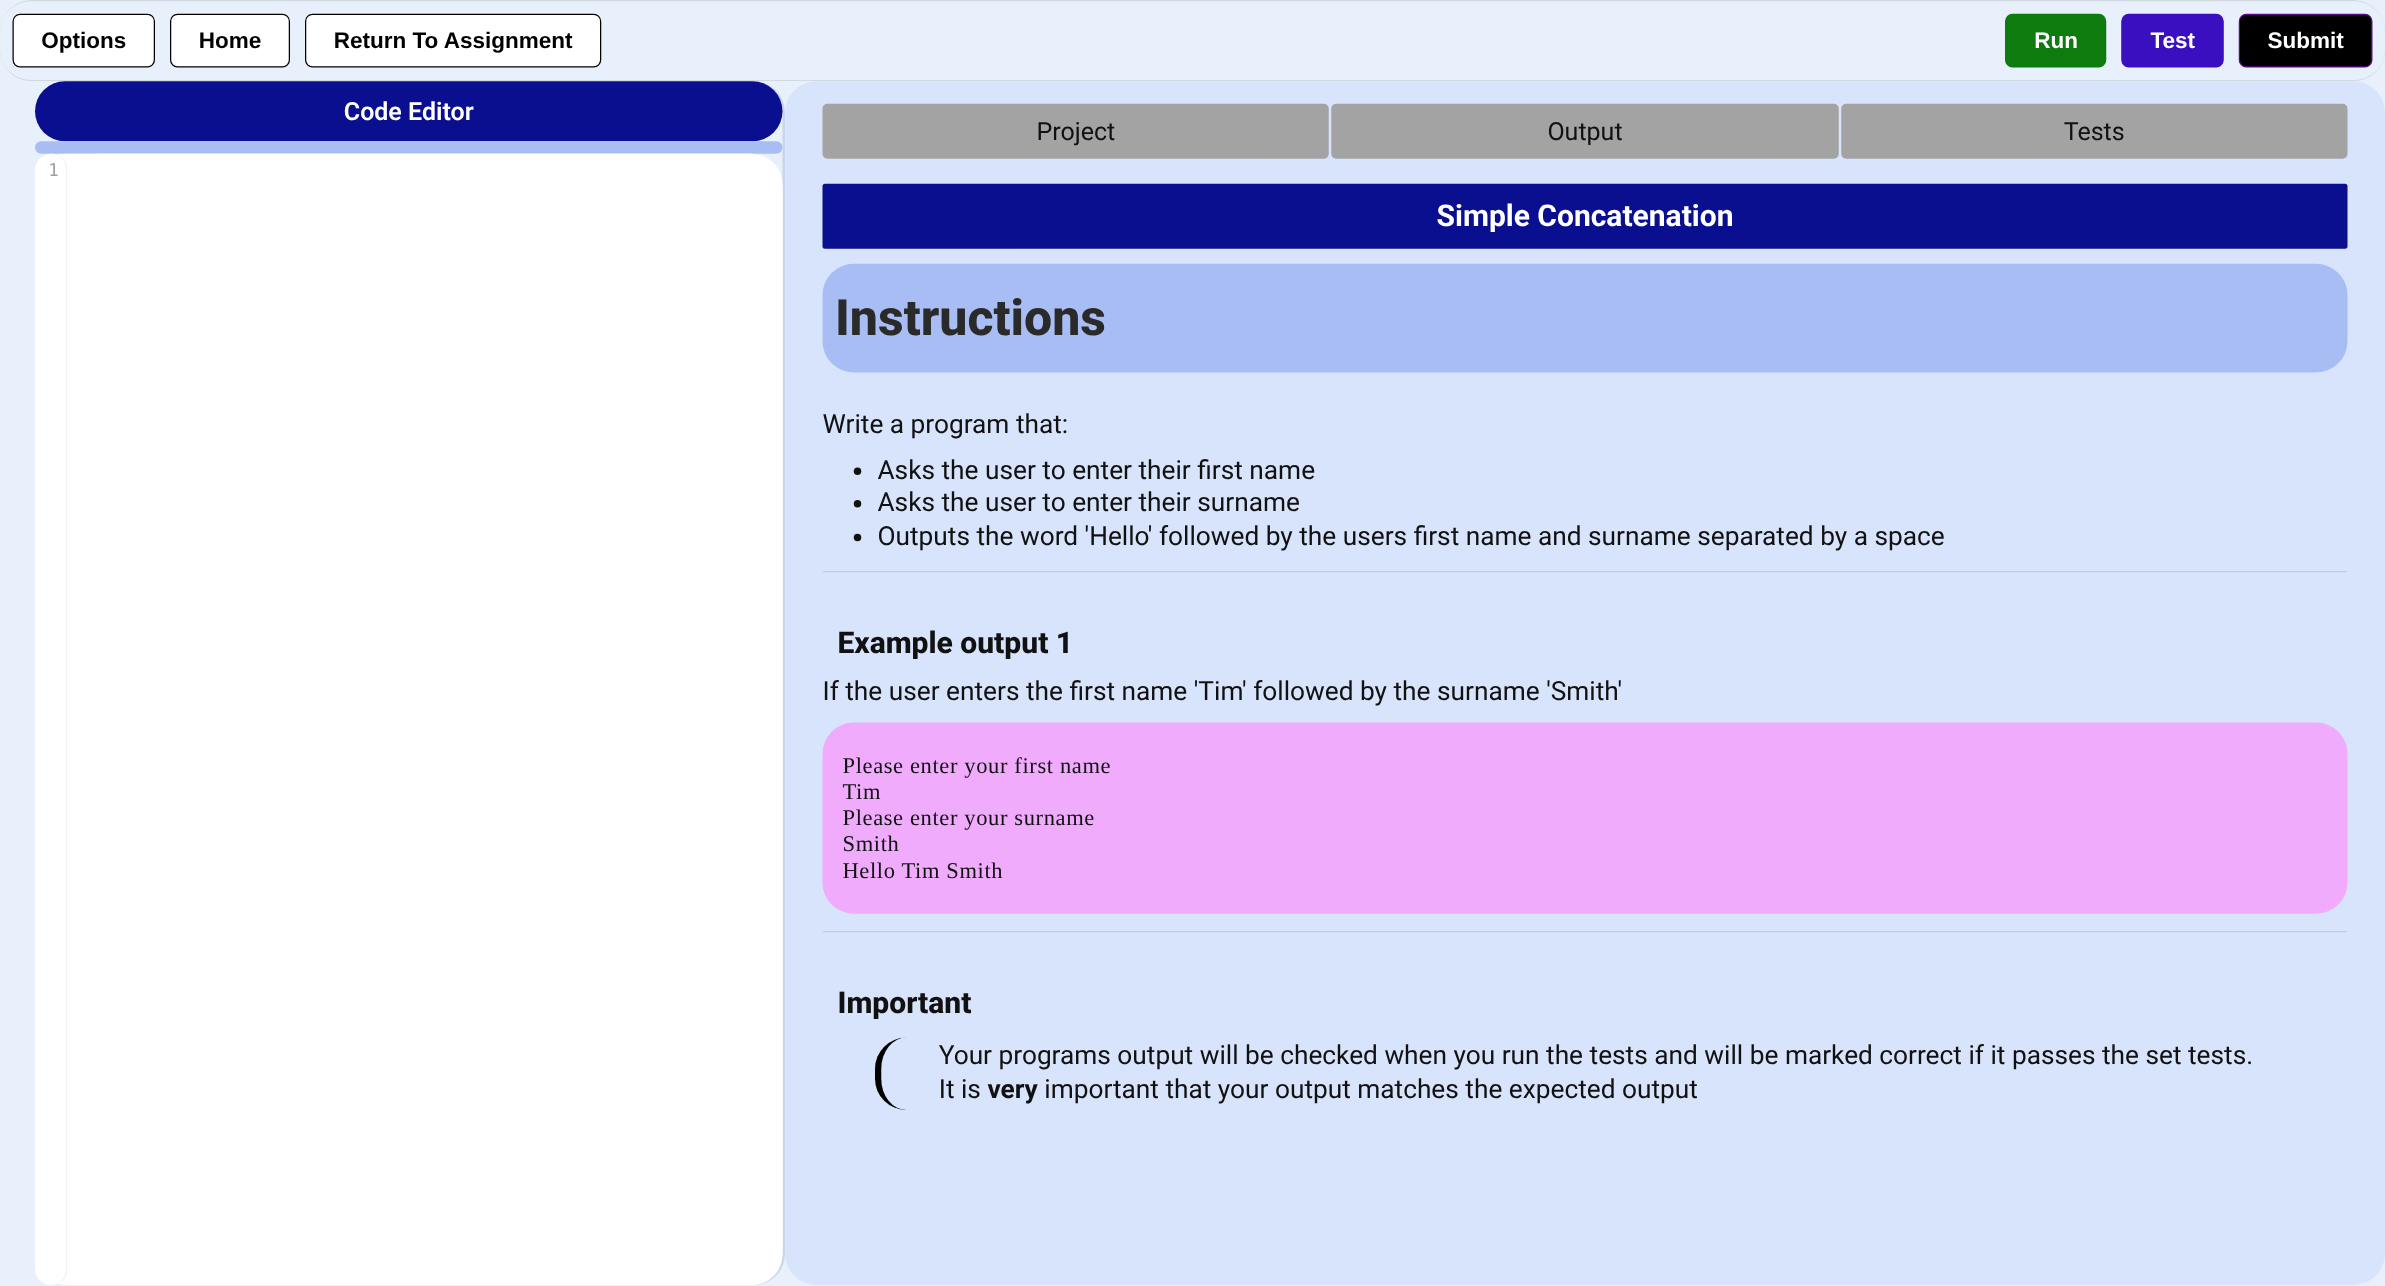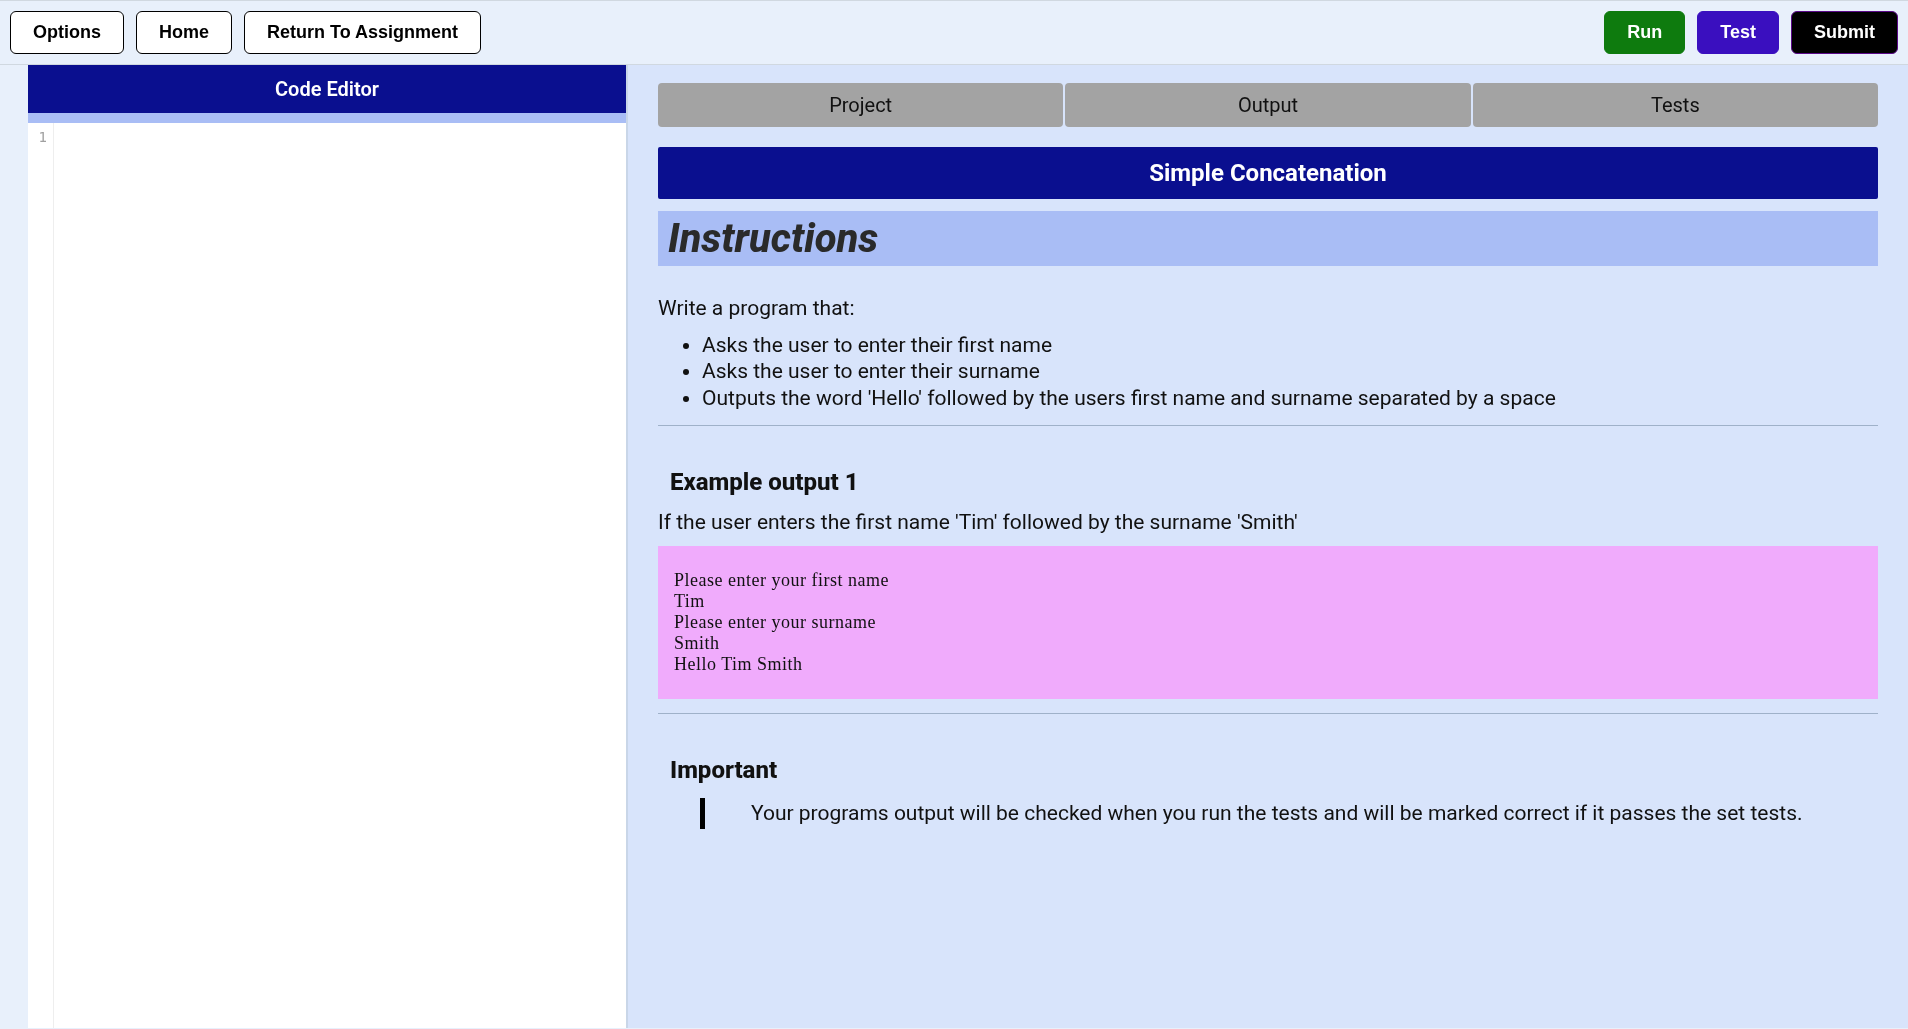--- a/index.html
+++ b/index.html
@@ -1,15 +1,15 @@
 <!DOCTYPE html>
 <html><head>
 <meta charset="utf-8">
 <style>
-* { box-sizing: border-box; margin: 0; padding: 0; }
+* { box-sizing: border-box; margin: 0; padding: 0; border-radius: 25px; }
 body {
   font-family: -apple-system, BlinkMacSystemFont, "Segoe UI", Roboto, Helvetica, Arial, sans-serif;
   background: #e8f0fb;
   width: 1908px;
   height: 1029px;
   overflow: hidden;
 }
 .toolbar {
   background: #e8f0fb;
   border-top: 1px solid #d0d8e0;
@@ -102,26 +102,25 @@
   background: #0a0f8f;
   color: #fff;
   text-align: center;
   padding: 12px 0;
   font-size: 24px;
   font-weight: 700;
   border-radius: 2px;
 }
 .instr-head {
   background: #a9bdf5;
-  padding: 4px 10px;
+  padding: 20px 10px;
   font-size: 40px;
   font-weight: 800;
   color: #2a2a2a;
   margin-top: 12px;
-  font-style: italic;
 }
 .section { padding: 18px 0 0 0; }
 .section p { font-size: 21px; color: #111; margin: 12px 0; }
 .section ul { padding-left: 44px; margin: 6px 0 12px 0; }
 .section li { font-size: 21px; color: #111; line-height: 1.25; }
 .hr { border: none; border-top: 1px solid #9fb1c9; margin: 14px 0; }
 .h3 { font-size: 24px; font-weight: 800; color: #111; margin: 10px 0 14px 12px; }
 .codebox {
   background: #f0abfc;
   padding: 24px 16px;
@@ -190,16 +189,17 @@
 Please enter your surname
 Smith
 Hello Tim Smith</div>
       <hr class="hr">
     </div>
 
     <div class="section">
       <div class="h3">Important</div>
       <div class="quote">
         <p>Your programs output will be checked when you run the tests and will be marked correct if it passes the set tests.</p>
+        <p><span>It is </span><strong>very</strong><span> important that your output matches the expected output</span></p>
       </div>
     </div>
   </div>
 </div>
 
 </body></html>

